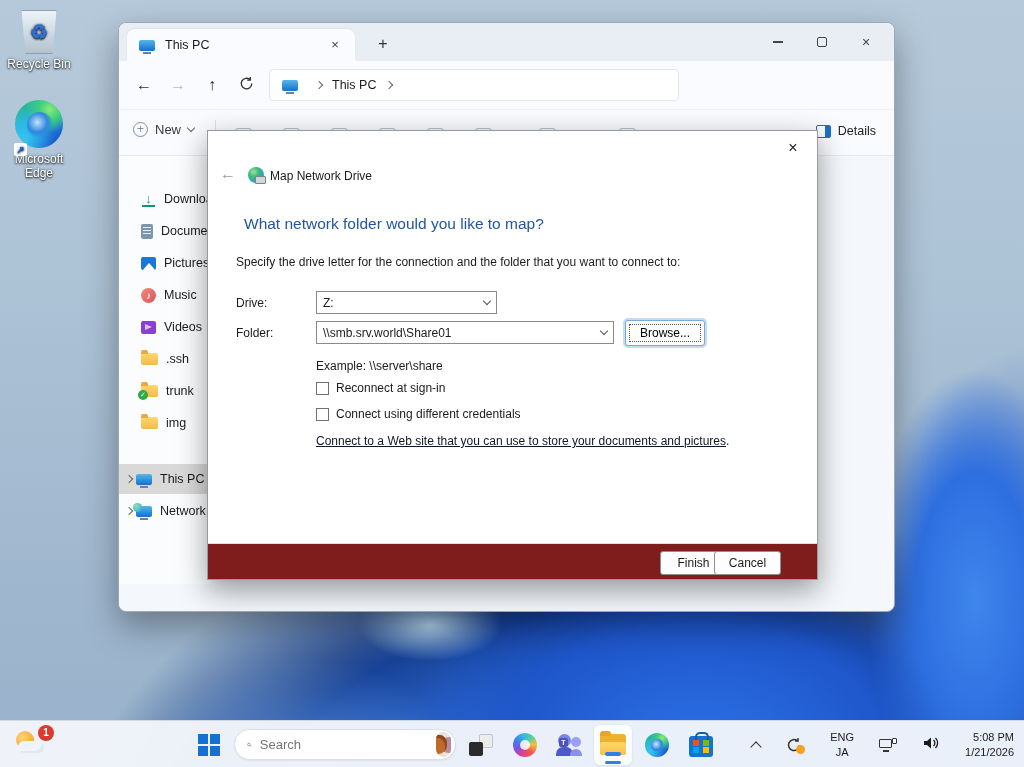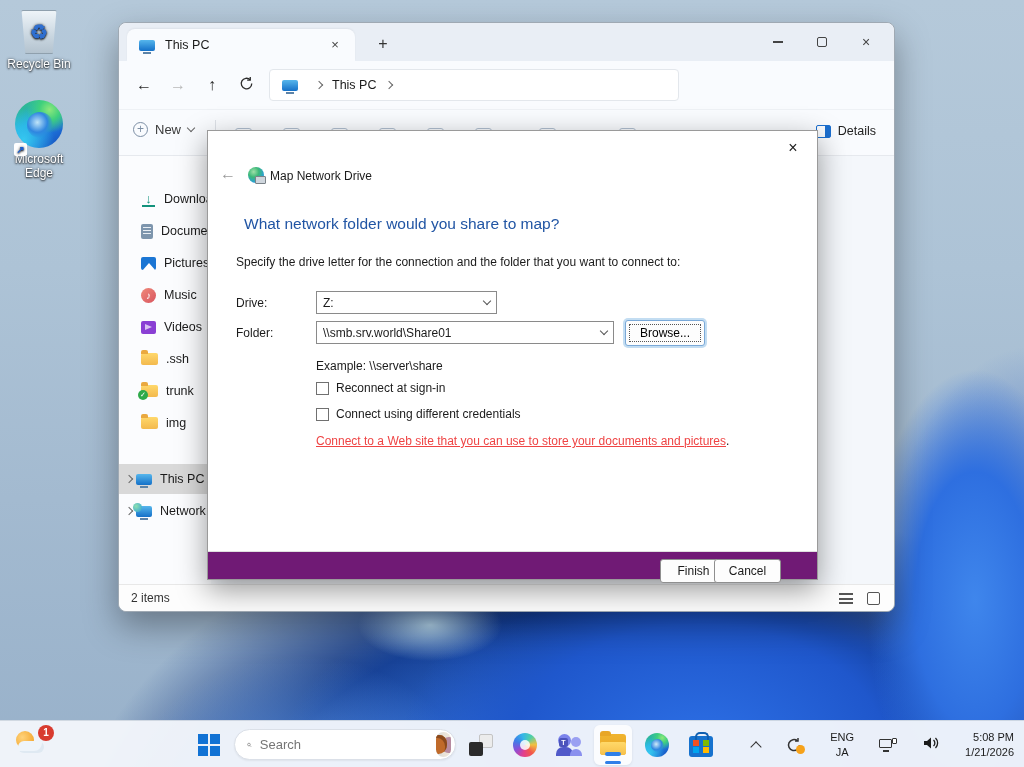--- a/index.html
+++ b/index.html
@@ -154,22 +154,22 @@
   .combo .chev-d { margin-left:auto; border-color:#555; }
   .drive-combo { left:108px; top:160px; width:181px; }
   .folder-combo { left:108px; top:190px; width:298px; }
   .browse-btn { position:absolute; left:417px; top:189px; width:80px; height:26px; background:#fdfdfd;
     border:1px solid #7aa9d8; border-radius:3px; font-size:12px; font-family:"Liberation Sans",sans-serif;
     box-shadow:0 0 0 2px #c3ddf2; outline:1px dotted #555; outline-offset:-5px; }
   .example { position:absolute; left:108px; top:228px; }
   .cb-row { position:absolute; left:108px; display:flex; align-items:center; gap:7px; }
   .cbx { width:13px; height:13px; border:1px solid #707070; background:#fff; display:inline-block; }
   .dlg-link-row { position:absolute; left:108px; top:303px; }
-  .dlg-link { color:#ef4444; text-decoration:underline; }
-  .dlg-footer { position:absolute; left:0; right:0; bottom:0; height:28px; background:#701a75;
+  .dlg-link { color:#0f172a; text-decoration:underline; }
+  .dlg-footer { position:absolute; left:0; right:0; bottom:0; height:36px; background:#7f1d1d;
     border-top:1px solid #dfdfdf; }
   .dlg-btn { position:absolute; top:7px; width:67px; height:24px; background:#fdfdfd; border:1px solid #8f8f8f;
     border-radius:3px; font-size:12px; font-family:"Liberation Sans",sans-serif; color:#1b1b1b; }
   .finish { left:452px; } .cancel { left:506px; }
 
   
   .taskbar { position:absolute; left:0; bottom:0; width:1024px; height:47px;
     background:rgba(242,246,251,.96); border-top:1px solid rgba(120,140,160,.25); }
   .tb-weather { position:absolute; left:14px; top:8px; width:38px; height:32px; }
   .sun { position:absolute; left:2px; top:2px; width:18px; height:18px; border-radius:50%;
@@ -361,35 +361,28 @@
       <span class="ic mon"></span>
       <span>This PC</span>
       </div>
     <div class="s-item t-item" style="top:340px">
       <span class="chev-r"></span>
       <span class="ic ic-net"></span>
       <span>Network</span>
       </div>
   </div>
 
-  <div class="statusbar">
-    <span class="cnt">2 items</span>
-    <span class="view-ics">
-      <span class="ic-list"></span>
-      <span class="ic-thumb"></span>
-    </span>
-  </div>
 </div>
 
 <div class="dlg">
   <div class="dlg-x">×</div>
   <div class="dlg-back">←</div>
   <div class="dlg-appicon"></div>
   <div class="dlg-title">Map Network Drive</div>
-  <div class="dlg-heading">What network folder would you share to map?</div>
+  <div class="dlg-heading">What network folder would you like to map?</div>
   <div class="dlg-sub">Specify the drive letter for the connection and the folder that you want to connect to:</div>
 
   <span class="f-label" style="top:165px">Drive:</span>
   <div class="combo drive-combo">
     <span>Z:</span>
     <span class="chev-d"></span>
   </div>
 
   <span class="f-label" style="top:195px">Folder:</span>
   <div class="combo folder-combo">

